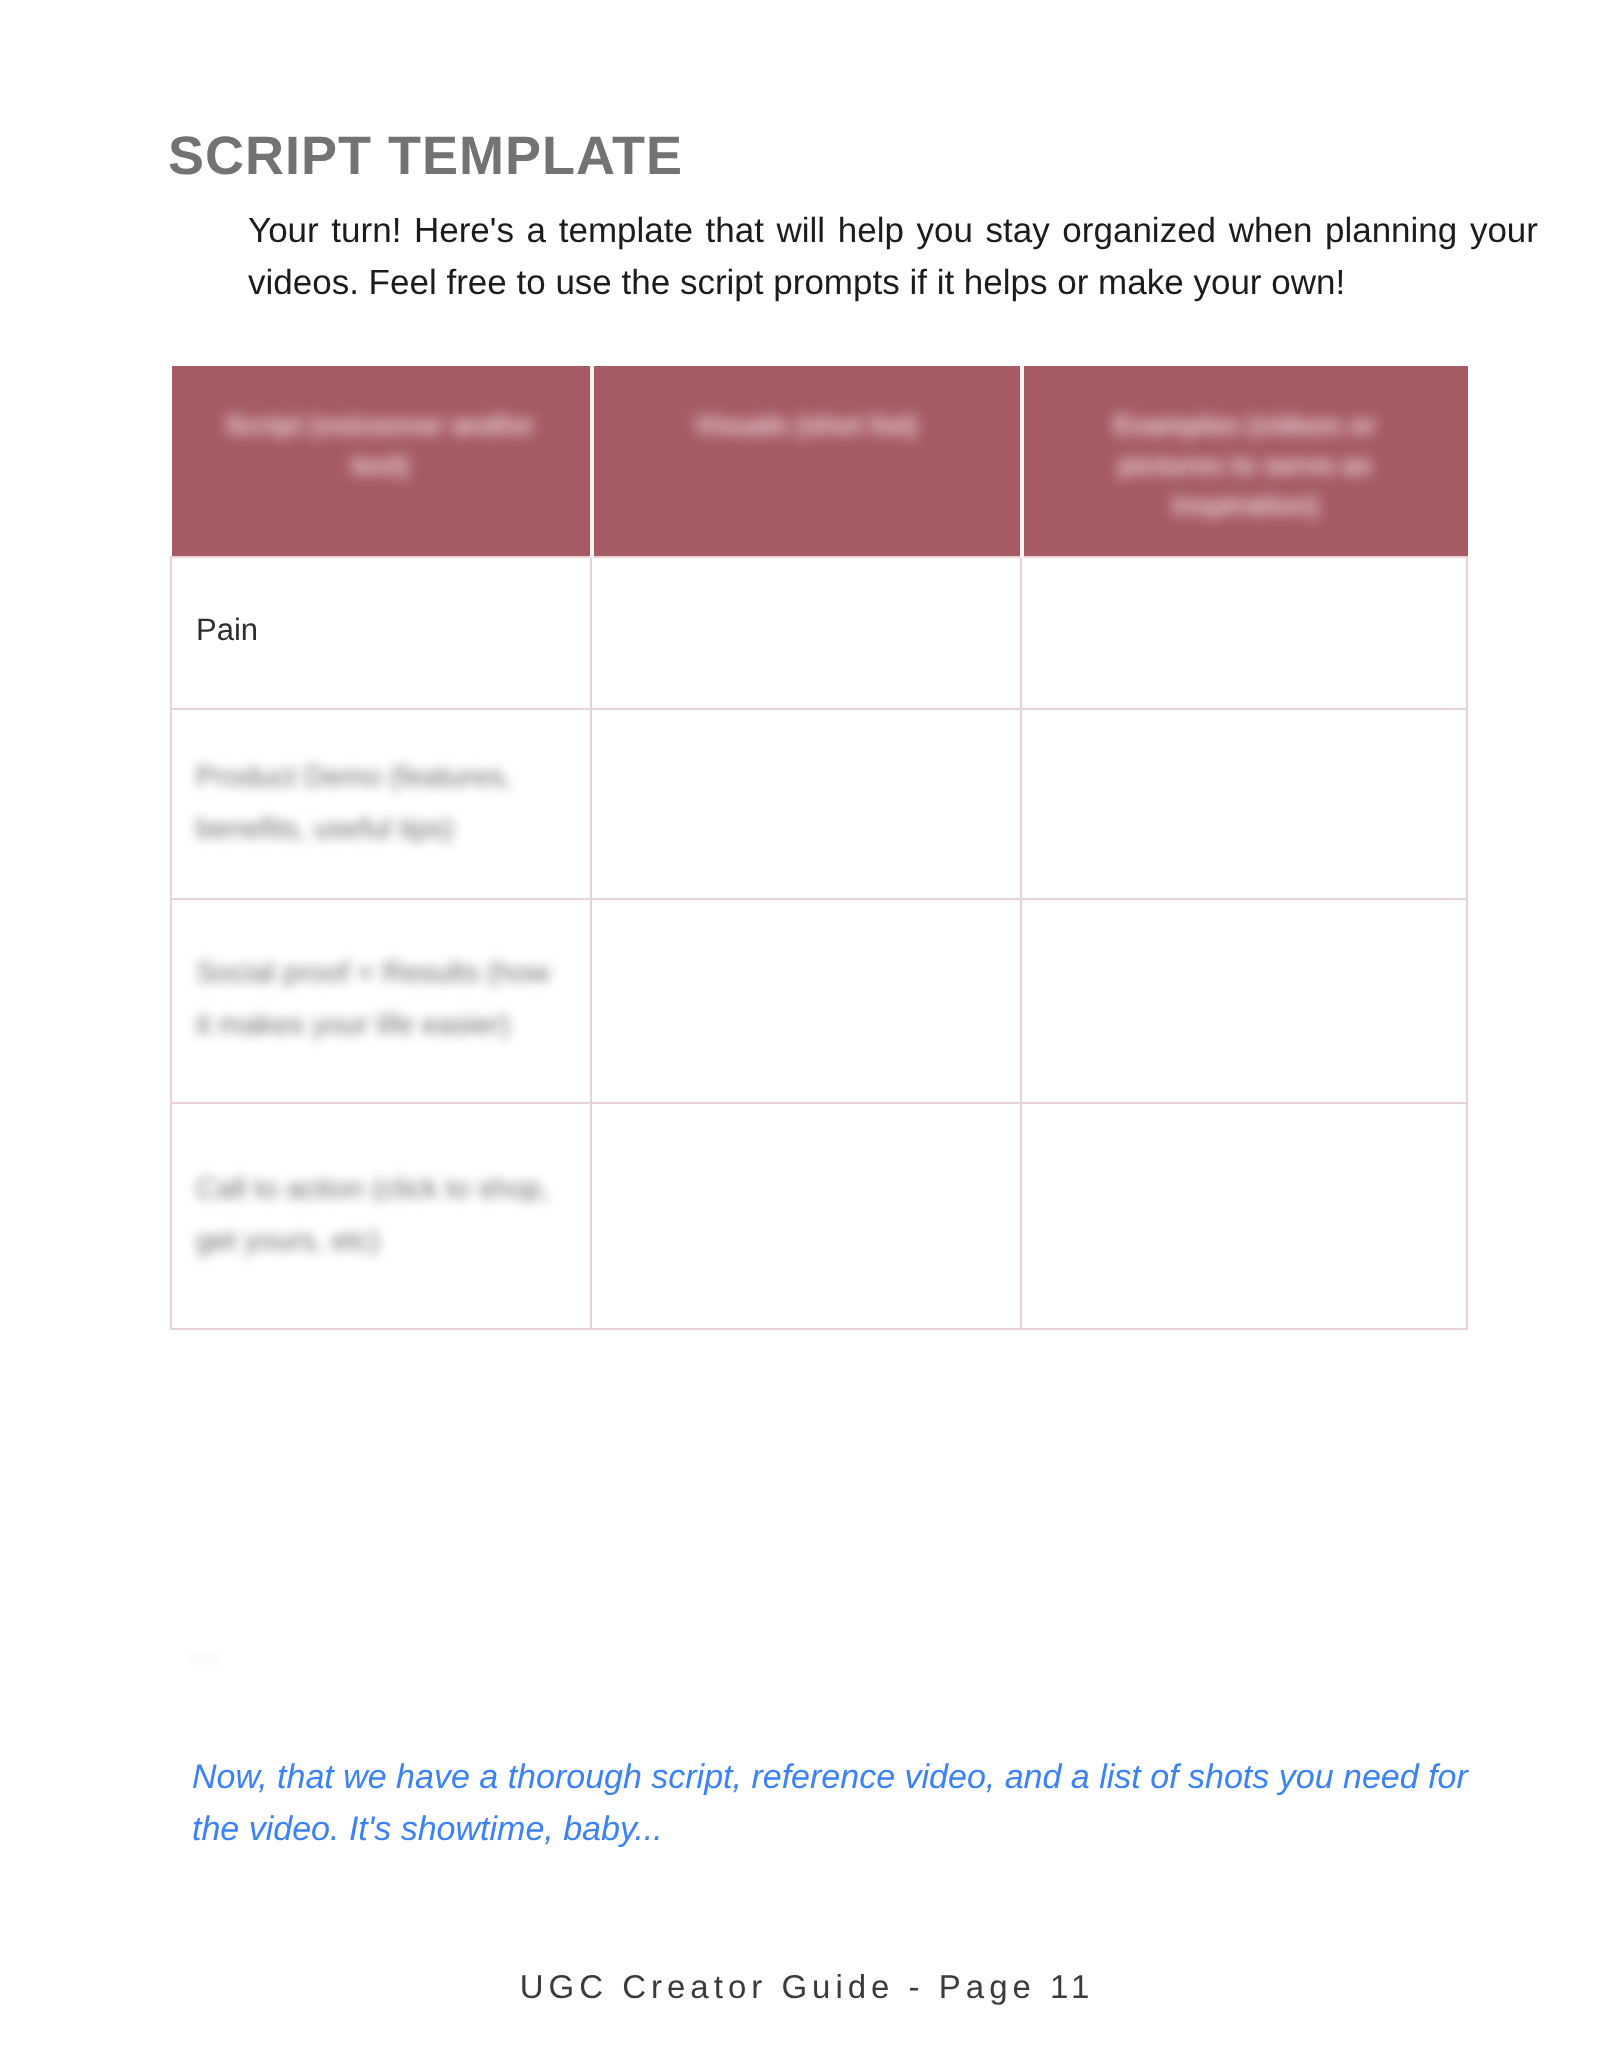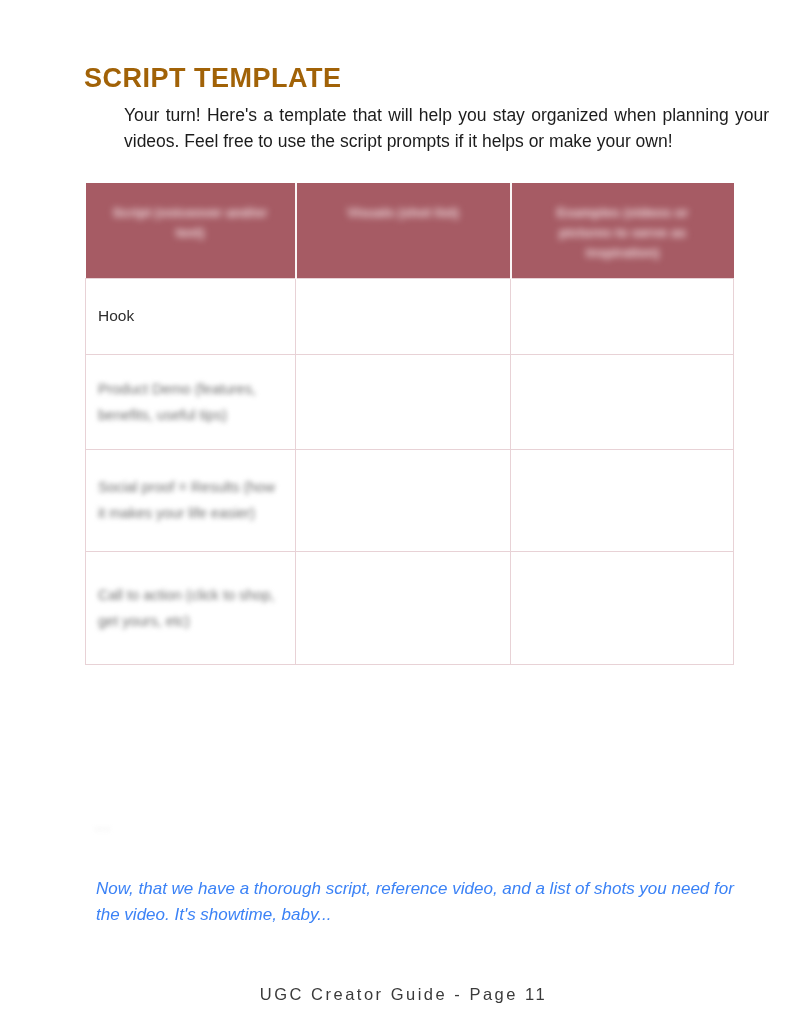--- a/index.html
+++ b/index.html
@@ -2,21 +2,21 @@
 <html><head>
 <meta charset="utf-8">
 <style>
   * { margin:0; padding:0; box-sizing:border-box; }
   html,body { width:807px; height:1024px; background:#ffffff; overflow:hidden; }
   body { font-family:"Liberation Sans", sans-serif; position:relative; }
 
   .page-title {
     position:absolute; left:84px; top:63px;
     font-size:27px; font-weight:800; letter-spacing:0.5px;
-    color:#a16207;
+    color:#737373;
   }
   .intro {
     position:absolute; left:84px; top:102px; width:645px;
     font-size:17.5px; line-height:26px; color:#1c1c1c;
     text-align:justify;
     margin-left:40px;
   }
 
   table.script-table {
     position:absolute; left:85px; top:183px;
@@ -86,21 +86,21 @@
   <thead>
     <tr>
       <th><span class="hdr-txt">Script (voiceover and/or text)</span></th>
       <th><span class="hdr-txt">Visuals (shot list)</span></th>
       <th><span class="hdr-txt">Examples (videos or pictures to serve as inspiration)</span></th>
     </tr>
   </thead>
   <tbody>
     <tr class="h1">
       <td>
-          <div class="row-label">Hook</div>
+          <div class="row-label">Pain</div>
         </td>
       <td></td>
       <td></td>
     </tr>
     <tr class="h4 blurred">
       <td>
           <div class="row-label">Product Demo (features, benefits, useful tips)</div>
         </td>
       <td></td>
       <td></td>

